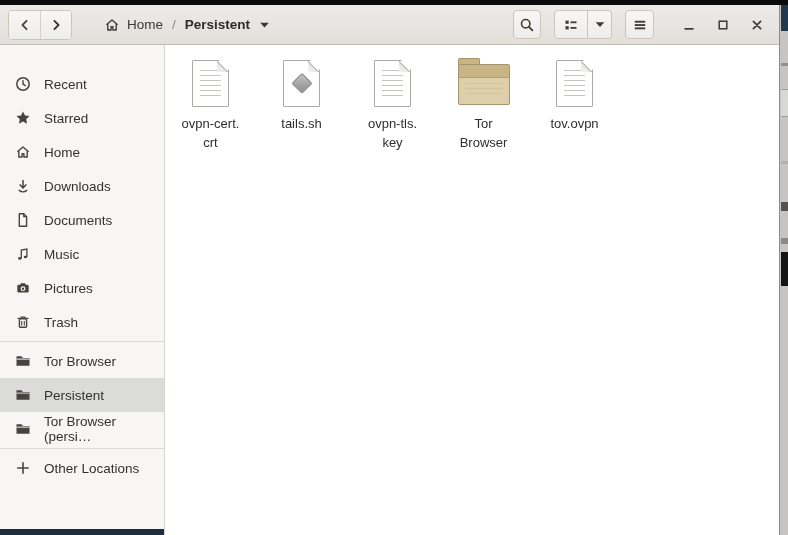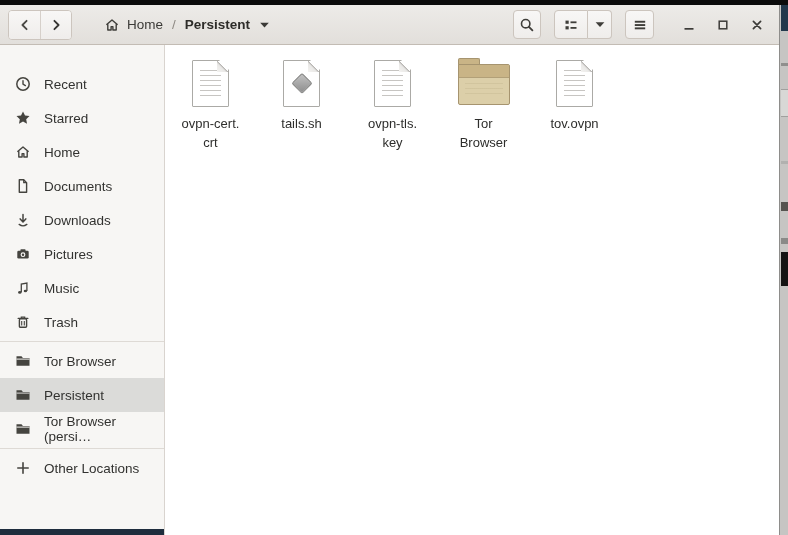--- a/index.html
+++ b/index.html
@@ -219,55 +219,55 @@
             <span class="sicon">
                 <svg class="ic" width="16" height="16" viewBox="0 0 16 16">
                   <path d="M2.4 7.8 8 3l5.6 4.8M3.8 7.2V13h3.3V9.6h1.8V13h3.3V7.2" fill="none" stroke="#45443f" stroke-width="1.4" stroke-linejoin="round"></path>
                 </svg>
               </span>
             <span>Home</span>
           </li>
           <li class="side-item">
             <span class="sicon">
                 <svg class="ic" width="16" height="16" viewBox="0 0 16 16">
+                  <path d="M8 2.6v6.6M5.2 6.9 8 9.9l2.8-3" fill="none" stroke="#45443f" stroke-width="1.5" stroke-linecap="round" stroke-linejoin="round"></path>
+                  <path d="M4.2 12.4c2.2 1.7 5.4 1.7 7.6 0" fill="none" stroke="#45443f" stroke-width="1.4" stroke-linecap="round"></path>
+                </svg>
+              </span>
+            <span>Downloads</span>
+          </li>
+          <li class="side-item">
+            <span class="sicon">
+                <svg class="ic" width="16" height="16" viewBox="0 0 16 16">
                   <path d="M4.3 1.8h4.4l2.9 2.9v9.5H4.3z" fill="none" stroke="#45443f" stroke-width="1.4" stroke-linejoin="round"></path>
                   <path d="M8.7 1.8v2.9h2.9" fill="none" stroke="#45443f" stroke-width="1.2"></path>
                 </svg>
               </span>
             <span>Documents</span>
           </li>
           <li class="side-item">
             <span class="sicon">
                 <svg class="ic" width="16" height="16" viewBox="0 0 16 16">
-                  <path d="M8 2.6v6.6M5.2 6.9 8 9.9l2.8-3" fill="none" stroke="#45443f" stroke-width="1.5" stroke-linecap="round" stroke-linejoin="round"></path>
-                  <path d="M4.2 12.4c2.2 1.7 5.4 1.7 7.6 0" fill="none" stroke="#45443f" stroke-width="1.4" stroke-linecap="round"></path>
-                </svg>
-              </span>
-            <span>Downloads</span>
+                  <path d="M6.3 12.3V4.1l5.6-1v7.8" fill="none" stroke="#45443f" stroke-width="1.3"></path>
+                  <ellipse cx="4.8" cy="12.4" rx="1.7" ry="1.3" fill="#45443f"></ellipse>
+                  <ellipse cx="10.4" cy="11" rx="1.7" ry="1.3" fill="#45443f"></ellipse>
+                </svg>
+              </span>
+            <span>Music</span>
           </li>
           <li class="side-item">
             <span class="sicon">
                 <svg class="ic" width="16" height="16" viewBox="0 0 16 16">
                   <rect x="2.3" y="4.8" width="11.4" height="7.8" rx="1.3" fill="#45443f"></rect>
                   <rect x="5.4" y="3.2" width="5.2" height="2.2" rx="0.8" fill="#45443f"></rect>
                   <circle cx="8" cy="8.7" r="2.4" fill="#f7f6f4"></circle>
                   <circle cx="8" cy="8.7" r="1.2" fill="#45443f"></circle>
                 </svg>
               </span>
             <span>Pictures</span>
-          </li>
-          <li class="side-item">
-            <span class="sicon">
-                <svg class="ic" width="16" height="16" viewBox="0 0 16 16">
-                  <path d="M6.3 12.3V4.1l5.6-1v7.8" fill="none" stroke="#45443f" stroke-width="1.3"></path>
-                  <ellipse cx="4.8" cy="12.4" rx="1.7" ry="1.3" fill="#45443f"></ellipse>
-                  <ellipse cx="10.4" cy="11" rx="1.7" ry="1.3" fill="#45443f"></ellipse>
-                </svg>
-              </span>
-            <span>Music</span>
           </li>
           <li class="side-item">
             <span class="sicon">
                 <svg class="ic" width="16" height="16" viewBox="0 0 16 16">
                   <path d="M3.2 4.4h9.6" stroke="#45443f" stroke-width="1.4" stroke-linecap="round"></path>
                   <path d="M6.3 4.2v-1h3.4v1" fill="none" stroke="#45443f" stroke-width="1.2"></path>
                   <rect x="4.4" y="4.9" width="7.2" height="8.4" rx="1" fill="none" stroke="#45443f" stroke-width="1.4"></rect>
                   <path d="M6.7 7v4.4M9.3 7v4.4" stroke="#45443f" stroke-width="1.1"></path>
                 </svg>
               </span>

